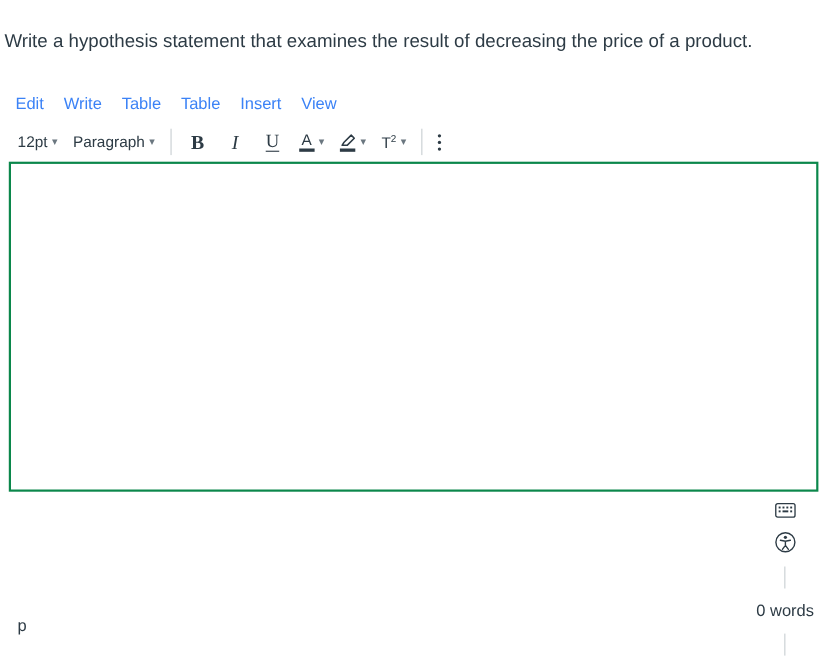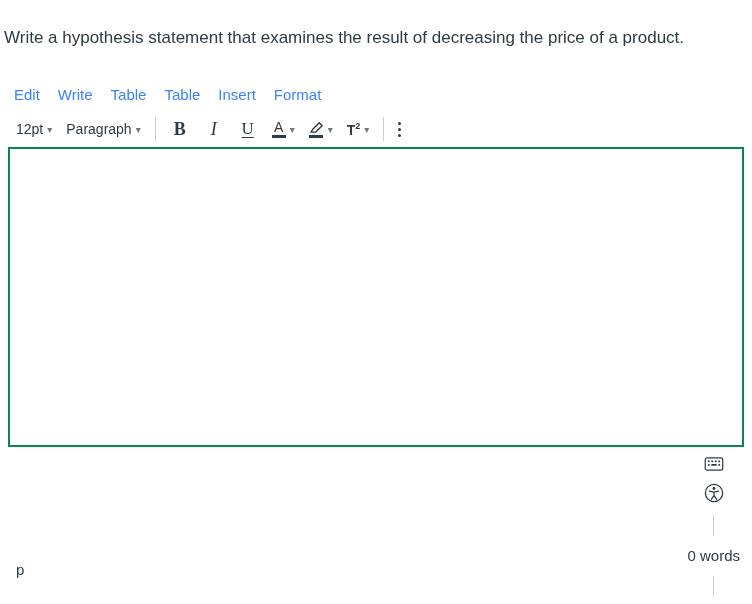--- a/index.html
+++ b/index.html
@@ -14,21 +14,21 @@
 .divider { width: 1px; height: 24px; background: #c7cdd1; margin: 0 6px; }
 .ic { display: inline-flex; align-items: center; justify-content: center; width: 20px; height: 20px; }
 .bold-ic { font-family: Georgia, serif; font-weight: 700; font-size: 18px; }
 .italic-ic { font-family: Georgia, serif; font-style: italic; font-size: 18px; }
 .under-ic { font-family: Georgia, serif; font-size: 17px; text-decoration: underline; text-underline-offset: 3px; }
 .color-a { display: flex; flex-direction: column; align-items: center; line-height: 1; }
 .color-a .letter { font-size: 14px; }
 .color-a .bar { width: 14px; height: 3px; background: #2d3b45; margin-top: 1px; }
 .high-a { display: flex; flex-direction: column; align-items: center; line-height: 1; }
 .high-a .bar { width: 14px; height: 3px; background: #2d3b45; margin-top: 1px; }
-.super-t { font-size: 14px; font-weight: bold; }
+.super-t { font-size: 14px; }
 .super-t sup { font-size: 9px; }
 .more-v { display: flex; flex-direction: column; gap: 3px; align-items: center; justify-content: center; }
 .more-v i, .more-h i { width: 3px; height: 3px; background: #2d3b45; border-radius: 50%; }
 .content-area { border: 2px solid #0b874b; height: 300px; background: #fff; outline: none; padding: 8px; }
 .status-bar { display: flex; align-items: center; padding: 10px 4px 0 8px; font-size: 15px; color: #2d3b45; }
 .status-left { flex: 1; }
 .status-right { display: flex; align-items: center; gap: 12px; flex-direction: column; }
 .sb-item { display: flex; align-items: center; gap: 4px; cursor: pointer; }
 .sb-div { width: 1px; height: 20px; background: #c7cdd1; }
 svg { display: block; }
@@ -41,21 +41,21 @@
 <div class="prompt">Write a hypothesis statement that examines the result of decreasing the price of a product.</div>
 
 <div class="editor-wrap">
 
   <div class="menu-bar">
     <span>Edit</span>
     <span>Write</span>
     <span>Table</span>
     <span>Table</span>
     <span>Insert</span>
-    <span>Format</span>
+    <span>View</span>
   </div>
 
   <div class="toolbar">
     <div class="tb-item">
       <span>12pt</span>
       <span class="chev">▾</span>
     </div>
     <div class="tb-item">
       <span>Paragraph</span>
       <span class="chev">▾</span>

